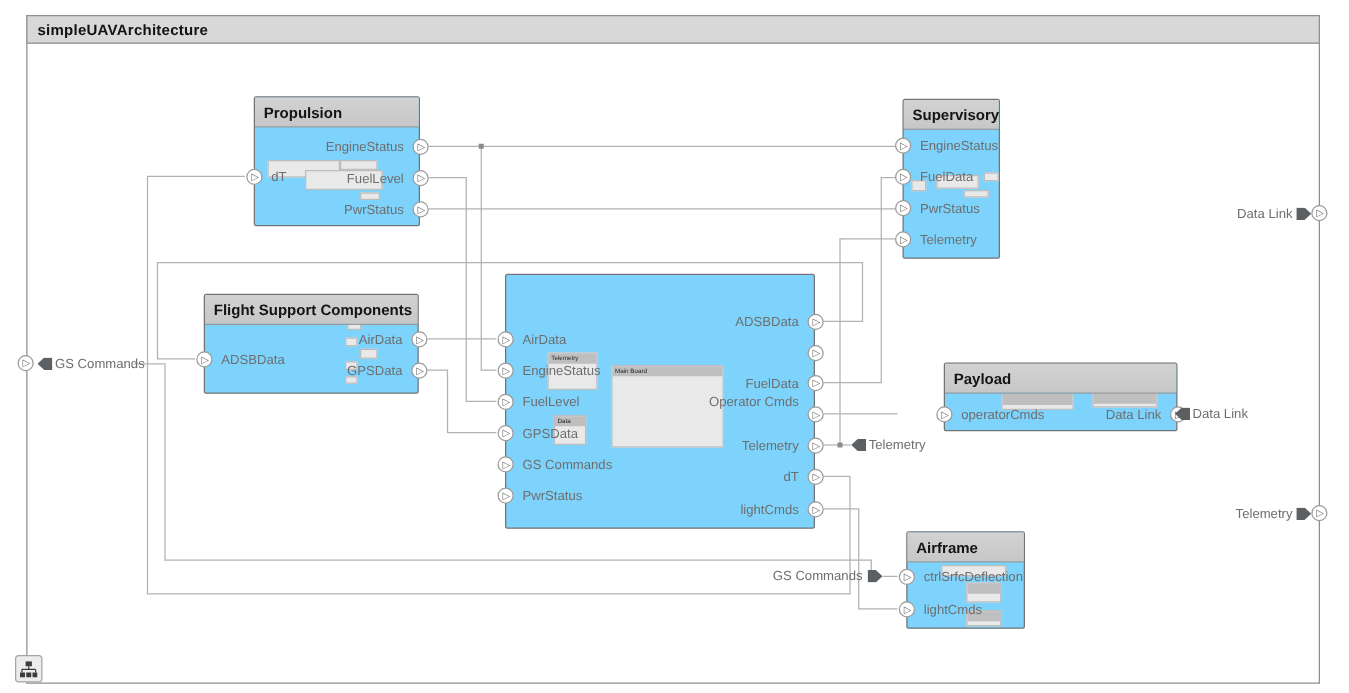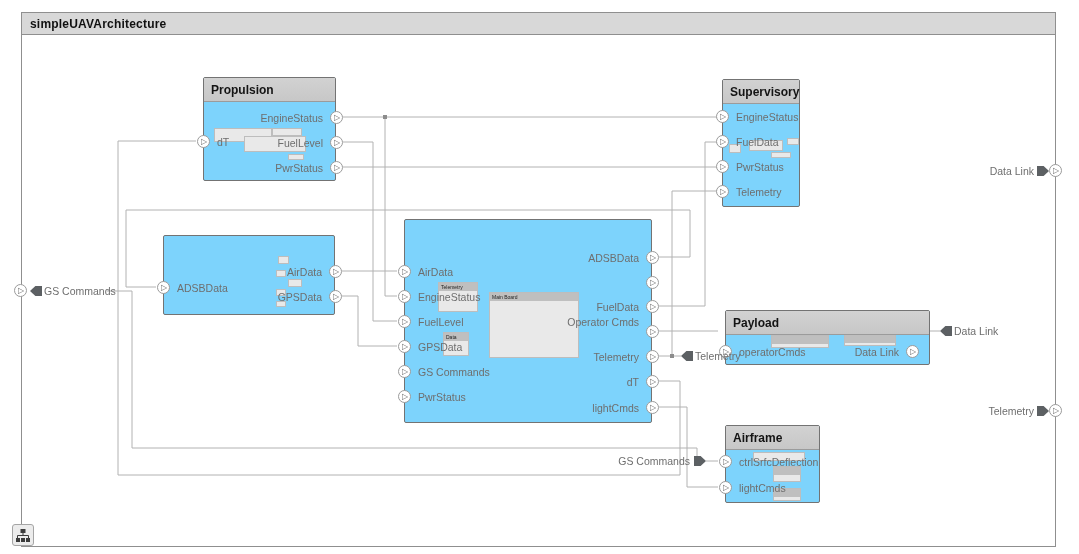--- a/index.html
+++ b/index.html
@@ -114,20 +114,23 @@
         <i>▷</i>
       </div>
       <div class="plabel" style="left: 13px; top: 105px;">Telemetry</div>
     </div>
     <div class="block" style="left: 163px; top: 235px; width: 172px; height: 80px;">
       <div class="thumb" style="left: 114px; top: 20px; width: 11px; height: 8px; background: rgb(233, 233, 233); border: 1px solid rgb(189, 189, 189);"></div>
       <div class="thumb" style="left: 112px; top: 34px; width: 10px; height: 7px; background: rgb(233, 233, 233); border: 1px solid rgb(189, 189, 189);"></div>
       <div class="thumb" style="left: 124px; top: 43px; width: 14px; height: 8px; background: rgb(233, 233, 233); border: 1px solid rgb(189, 189, 189);"></div>
       <div class="thumb" style="left: 112px; top: 53px; width: 10px; height: 7px; background: rgb(233, 233, 233); border: 1px solid rgb(189, 189, 189);"></div>
       <div class="thumb" style="left: 112px; top: 65px; width: 10px; height: 6px; background: rgb(233, 233, 233); border: 1px solid rgb(189, 189, 189);"></div>
+      <div class="bhdr">
+        <span>Flight Support Components</span>
+      </div>
       <div class="port" style="left: -7px; top: 45px;">
         <i>▷</i>
       </div>
       <div class="plabel" style="left: 13px; top: 45px;">ADSBData</div>
       <div class="port" style="left: 165px; top: 29px;">
         <i>▷</i>
       </div>
       <div class="plabel out" style="left: 0px; width: 158px; top: 29px;">AirData</div>
       <div class="port" style="left: 165px; top: 54px;">
         <i>▷</i>
@@ -189,21 +192,21 @@
       <div class="plabel out" style="left: 0px; width: 234px; top: 130px;">Telemetry</div>
       <div class="port" style="left: 241px; top: 155px;">
         <i>▷</i>
       </div>
       <div class="plabel out" style="left: 0px; width: 234px; top: 155px;">dT</div>
       <div class="port" style="left: 241px; top: 181px;">
         <i>▷</i>
       </div>
       <div class="plabel out" style="left: 0px; width: 234px; top: 181px;">lightCmds</div>
     </div>
-    <div class="block" style="left: 725px; top: 290px; width: 205px; height: 55px; margin-top: 20px;">
+    <div class="block" style="left: 755px; top: 290px; width: 187px; height: 55px;">
       <div class="thumb" style="left: 45px; top: 24px; width: 58px; height: 13px; background: rgb(233, 233, 233); border: 1px solid rgb(189, 189, 189);">
         <div class="tl"></div>
       </div>
       <div class="thumb" style="left: 118px; top: 23px; width: 52px; height: 12px; background: rgb(233, 233, 233); border: 1px solid rgb(189, 189, 189);">
         <div class="tl"></div>
       </div>
       <div class="bhdr">
         <span>Payload</span>
       </div>
       <div class="port" style="left: -7px; top: 34px;">

